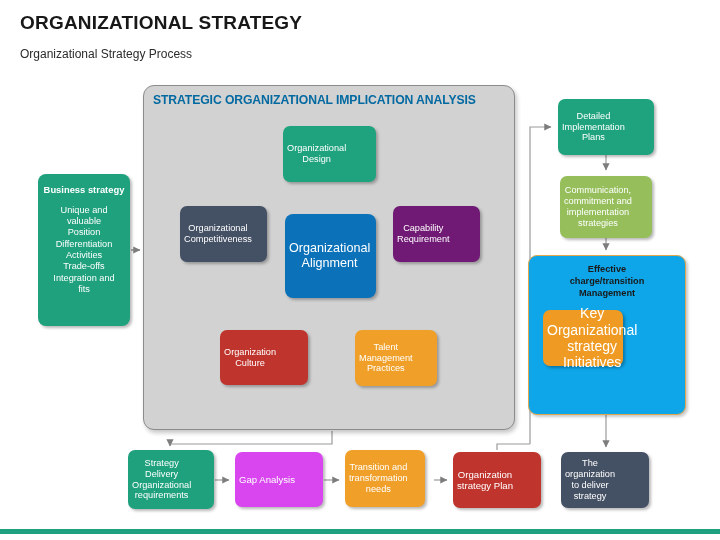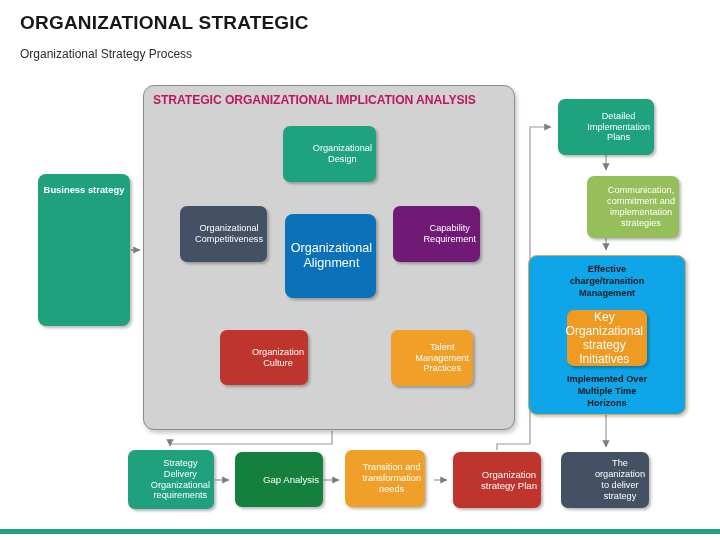--- a/index.html
+++ b/index.html
@@ -58,112 +58,112 @@
     box-shadow: 2px 3px 4px rgba(0,0,0,0.22);
     box-sizing: border-box;
   }
   #analysis-panel-title {
     position: absolute;
     left: 9px;
     top: 7px;
     font-size: 12.2px;
     font-weight: bold;
     letter-spacing: -0.1px;
-    color: #be185d;
+    color: #0369a1;
     white-space: nowrap;
   }
 
   
   .node {
     position: absolute;
     box-sizing: border-box;
     border-radius: 7px;
     display: flex;
     align-items: center;
-    justify-content: flex-end;
+    justify-content: flex-start;
     text-align: center;
     color: #ffffff;
     line-height: 1.17;
     box-shadow: 2px 2px 3px rgba(0,0,0,0.28);
     padding: 2px 4px;
   }
   .node .lbl { display: block; white-space: pre-line; }
 
   
   #node-org-design      { left: 283px; top: 126px; width: 93px;  height: 56px; background:#1fa37e; font-size: 9.2px; }
   #node-capability      { left: 393px; top: 206px; width: 87px;  height: 56px; background:#701a75; font-size: 9.2px; }
   #node-org-competitive { left: 180px; top: 206px; width: 87px;  height: 56px; background:#445064; font-size: 9.2px; }
   #node-org-alignment   { left: 285px; top: 214px; width: 91px;  height: 84px; background:#0b72ba; font-size: 12.6px; border-radius:8px; }
-  #node-talent          { left: 355px; top: 330px; width: 82px;  height: 56px; background:#f0a029; font-size: 9.2px; margin-left: 36px; }
+  #node-talent          { left: 355px; top: 330px; width: 82px;  height: 56px; background:#f0a029; font-size: 9.2px; }
   #node-culture         { left: 220px; top: 330px; width: 88px;  height: 55px; background:#bf342c; font-size: 9.2px; }
 
   
   #node-business-strategy {
     left: 38px; top: 174px; width: 92px; height: 152px;
     background: #1fa17e; border-radius: 8px;
     font-size: 9.2px; flex-direction: column; justify-content: flex-start;
     padding-top: 10px;
   }
   #node-business-strategy .head { font-weight: bold; font-size: 9.4px; line-height:1.25; }
   #node-business-strategy .body { margin-top: 9px; line-height: 1.23; white-space: pre-line; }
 
   
   #node-detailed-plans {
     left: 558px; top: 99px; width: 96px; height: 56px;
     background:#1fa37e; font-size: 9.2px;
   }
   #node-communication {
     left: 560px; top: 176px; width: 92px; height: 62px;
-    background:#96bf5c; font-size: 9.2px; margin-left: 27px;
+    background:#96bf5c; font-size: 9.2px;
   }
 
   
   #panel-change-mgmt {
     position: absolute;
     left: 528px; top: 255px; width: 158px; height: 160px;
     background: #0ea5e9;
     border: 1px solid #e0a84a;
     border-radius: 9px;
     box-shadow: 2px 2px 3px rgba(0,0,0,0.22);
     box-sizing: border-box;
   }
   #change-mgmt-title {
     position: absolute; left: 0; top: 8px; width: 100%;
     text-align: center; font-size: 9.2px; font-weight: bold;
     color: #1a1a1a; line-height: 1.3; white-space: pre-line;
   }
   #node-key-initiatives {
-    left: 567px; top: 310px; width: 80px; height: 56px;
-    background: #ef9b23; font-size: 12px; border-radius: 7px;
+    left: 543px; top: 310px; width: 80px; height: 56px;
+    background: #ef9b23; font-size: 14px; border-radius: 7px;
   }
   #change-mgmt-footer {
     position: absolute; left: 0; top: 118px; width: 100%;
     text-align: center; font-size: 9.2px; font-weight: bold;
     color: #1a1a1a; line-height: 1.3; white-space: pre-line;
   }
 
   
   #node-strategy-delivery { left: 128px; top: 450px; width: 86px; height: 59px; background:#1fa17e; font-size: 9.2px; }
-  #node-gap-analysis      { left: 235px; top: 452px; width: 88px; height: 55px; background:#15803d; font-size: 9.6px; }
+  #node-gap-analysis      { left: 235px; top: 452px; width: 88px; height: 55px; background:#d946ef; font-size: 9.6px; }
   #node-transition-needs  { left: 345px; top: 450px; width: 80px; height: 57px; background:#f0a029; font-size: 9.2px; }
   #node-org-strategy-plan { left: 453px; top: 452px; width: 88px; height: 56px; background:#bf342c; font-size: 9.6px; }
   #node-deliver-strategy  { left: 561px; top: 452px; width: 88px; height: 56px; background:#445064; font-size: 9.2px; }
 
   
   #connectors {
     position: absolute;
     left: 0; top: 0;
     width: 720px; height: 540px;
     pointer-events: none;
   }
 </style>
 </head>
 <body>
 
-<div id="page-title">ORGANIZATIONAL STRATEGIC</div>
+<div id="page-title">ORGANIZATIONAL STRATEGY</div>
 <div id="page-subtitle">Organizational Strategy Process</div>
 
 <svg id="connectors" viewBox="0 0 720 540">
   <defs>
     <marker id="ah" markerWidth="7" markerHeight="7" refX="5.6" refY="3" orient="auto">
       <path d="M0,0 L6,3 L0,6 z" fill="#7d7d7d"></path>
     </marker>
     <marker id="ahc" markerWidth="9" markerHeight="9" refX="7" refY="3.6" orient="auto">
       <path d="M0,0 L8,3.6 L0,7.2 z" fill="#6f6f6f"></path>
     </marker>
@@ -224,20 +224,28 @@
   </g>
 </svg>
 
 <div id="analysis-panel">
   <div id="analysis-panel-title">STRATEGIC ORGANIZATIONAL IMPLICATION ANALYSIS</div>
 </div>
 
 <div class="node" id="node-business-strategy">
   <span class="head">Business
 strategy</span>
+  <span class="body">Unique and
+valuable
+Position
+Differentiation
+Activities
+Trade-offs
+Integration and
+fits</span>
 </div>
 
 <div class="node" id="node-org-design">
   <span class="lbl">Organizational
 Design</span>
 </div>
 <div class="node" id="node-capability">
   <span class="lbl">Capability
 Requirement</span>
 </div>
@@ -268,23 +276,20 @@
   <span class="lbl">Communication,
 commitment and
 implementation
 strategies</span>
 </div>
 
 <div id="panel-change-mgmt">
   <div id="change-mgmt-title">Effective
 charge/transition
 Management</div>
-  <div id="change-mgmt-footer">Implemented Over
-Multiple Time
-Horizons</div>
 </div>
 <div class="node" id="node-key-initiatives">
   <span class="lbl">Key
 Organizational
 strategy
 Initiatives</span>
 </div>
 
 <div class="node" id="node-strategy-delivery">
   <span class="lbl">Strategy

